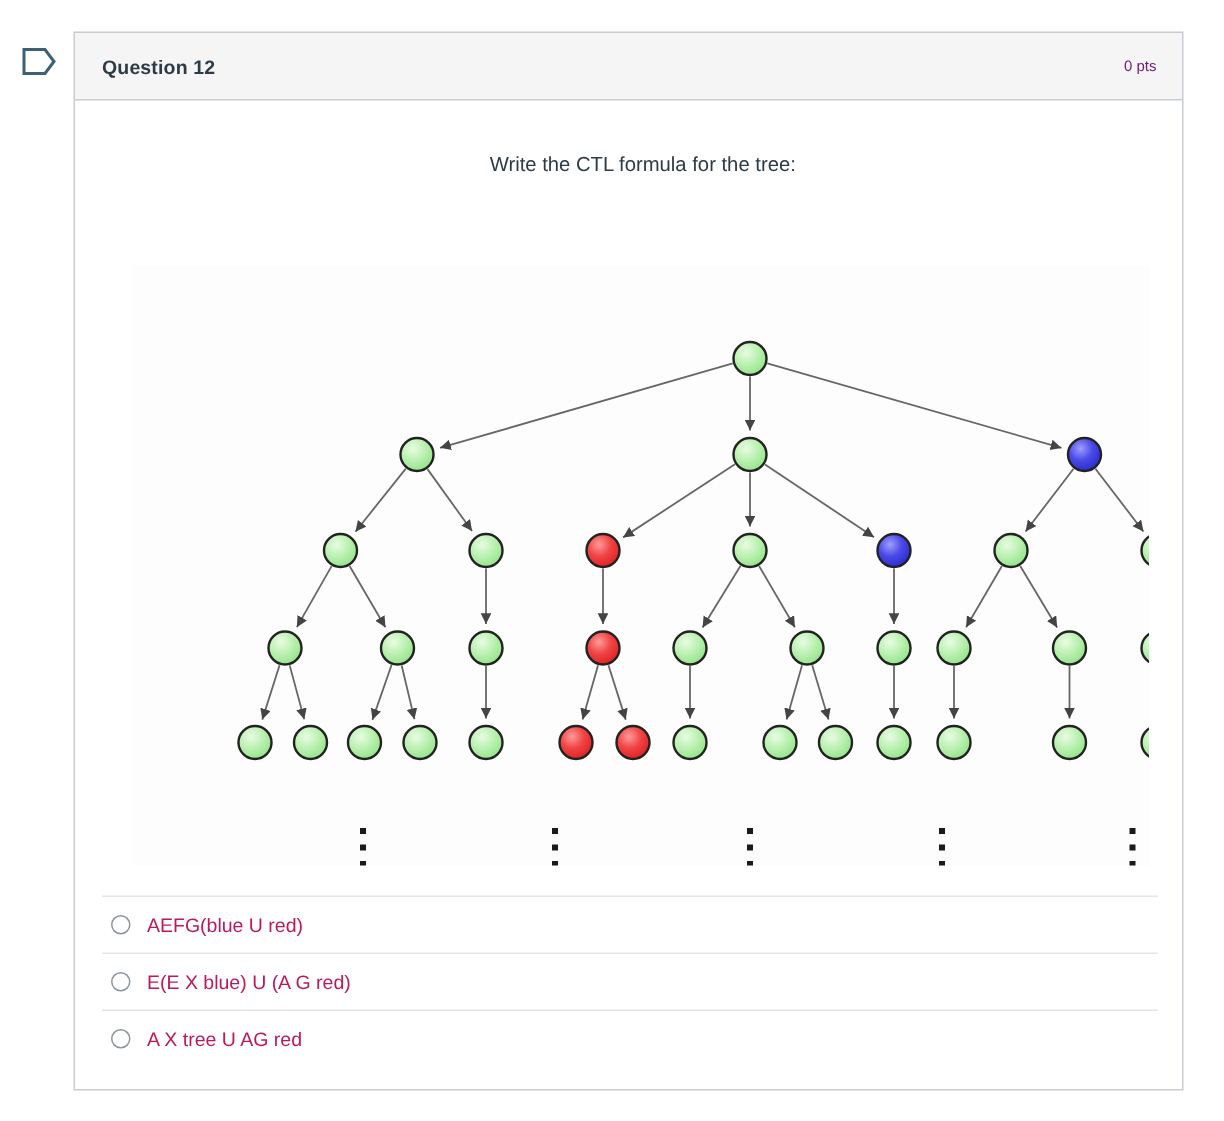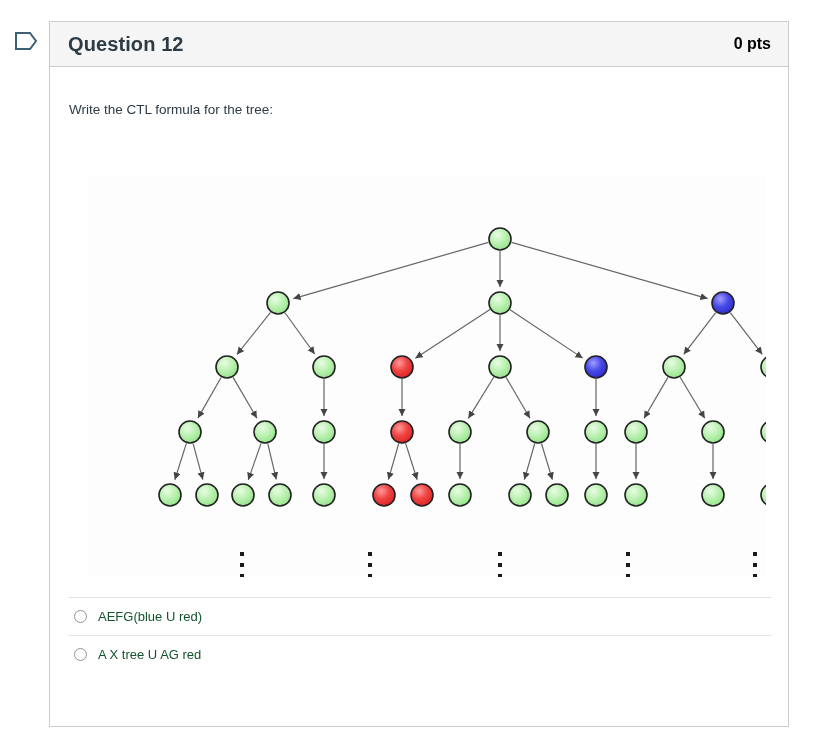--- a/index.html
+++ b/index.html
@@ -41,34 +41,35 @@
     height: 45px;
     background: #f5f5f5;
     border-bottom: 1px solid #c7cdd1;
     display: flex;
     align-items: center;
     justify-content: space-between;
     padding: 0 17px 0 18px;
     box-sizing: border-box;
   }
   .question-title {
-    font-size: 20px;
+    font-size: 13px;
     font-weight: bold;
     color: #2d3b45;
     letter-spacing: 0.1px;
   }
   .question-points {
-    font-size: 16px;
-    font-weight: bold;
-    color: #000000;
+    font-size: 10px;
+    font-weight: normal;
+    color: #701a75;
   }
 
   .question-body {
     padding: 0;
     position: relative;
+    text-align: center;
   }
   .prompt-text {
     font-size: 13.5px;
     color: #2d3b45;
     padding: 34px 0 0 19px;
     line-height: 1.3;
   }
 
   
   .tree-area {
@@ -102,21 +103,21 @@
     width: 11px;
     height: 11px;
     border: 1px solid #8b959e;
     border-radius: 50%;
     background: #ffffff;
     flex: 0 0 auto;
     margin-right: 11px;
   }
   .option-label {
     font-size: 13px;
-    color: #14532d;
+    color: #be185d;
     line-height: 1.2;
   }
 </style>
 </head>
 <body>
 
 <div id="root">
 
   <svg class="flag-icon" viewBox="0 0 24 22">
     <path d="M2 3 H16 L22 11 L16 19 H2 Z" fill="none" stroke="#3d6077" stroke-width="2"></path>
@@ -248,19 +249,23 @@
         </svg>
       </div>
 
       <div class="options" id="options-list">
           <div class="option-row">
             <span class="radio"></span>
             <span class="option-label">AEFG(blue U red)</span>
           </div>
           <div class="option-row">
             <span class="radio"></span>
+            <span class="option-label">E(E X blue) U (A G red)</span>
+          </div>
+          <div class="option-row">
+            <span class="radio"></span>
             <span class="option-label">A X tree U AG red</span>
           </div>
         </div>
 
     </div>
   </div>
 </div>
 
 </body></html>

